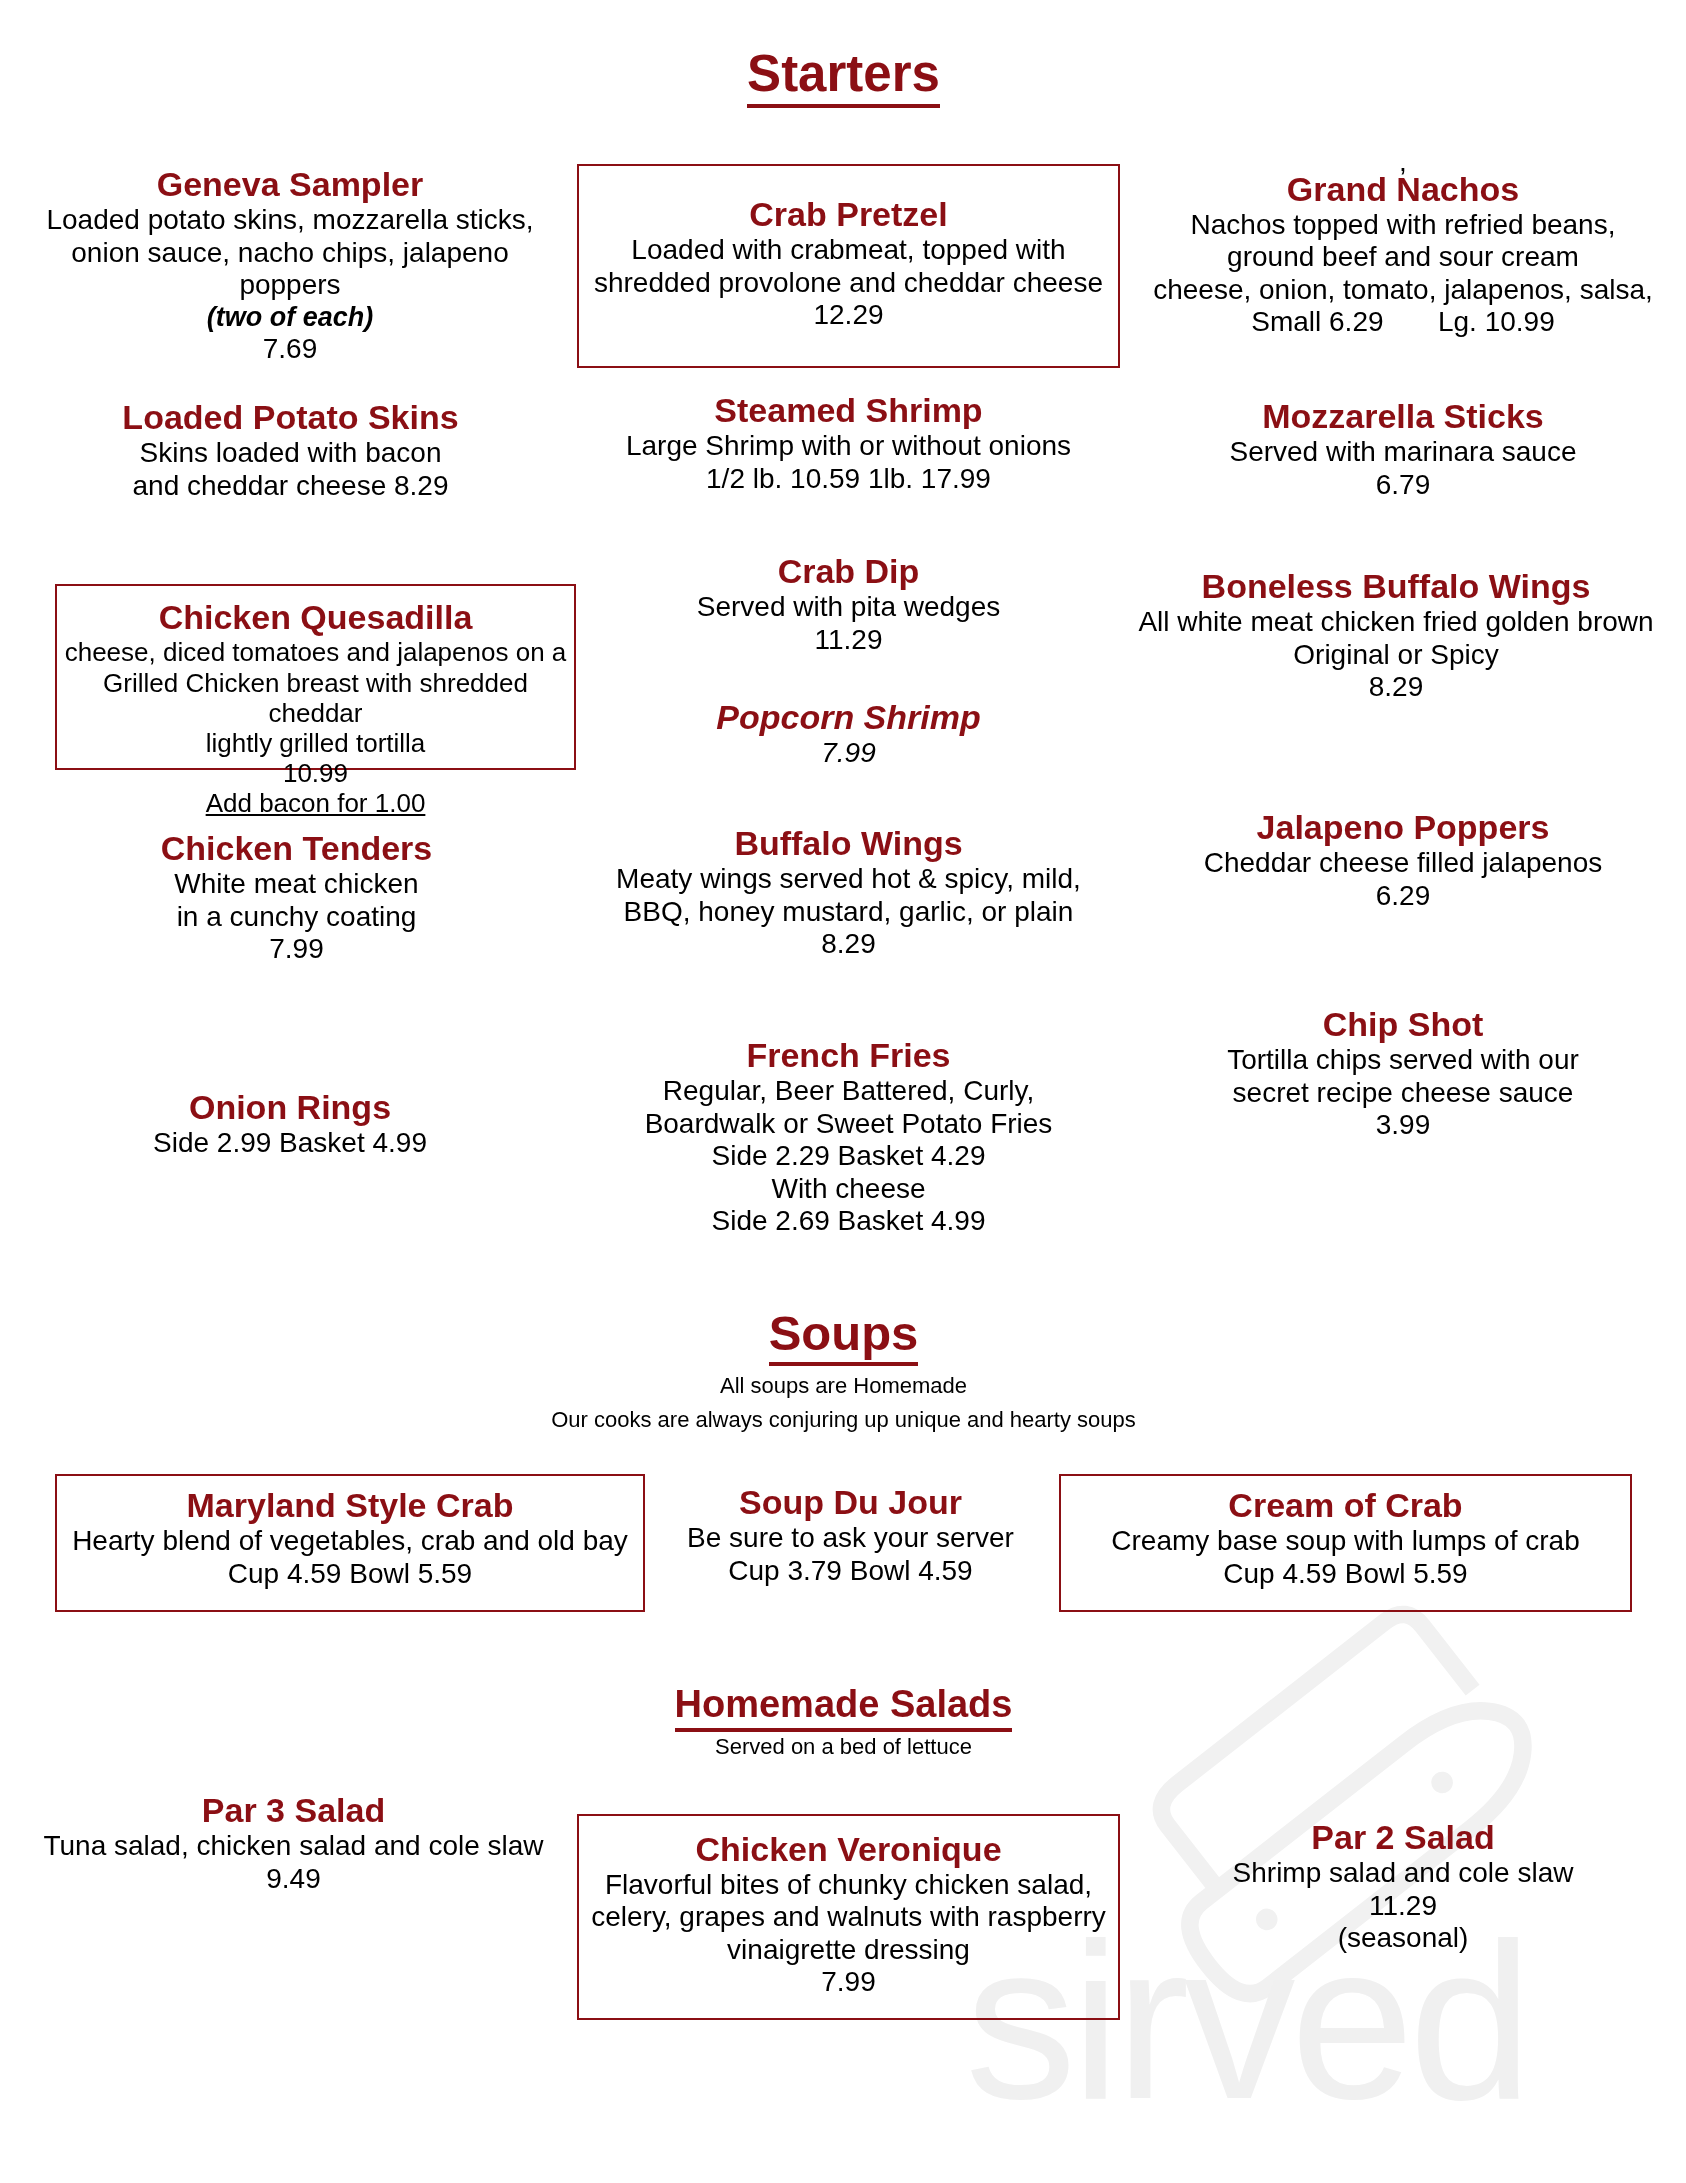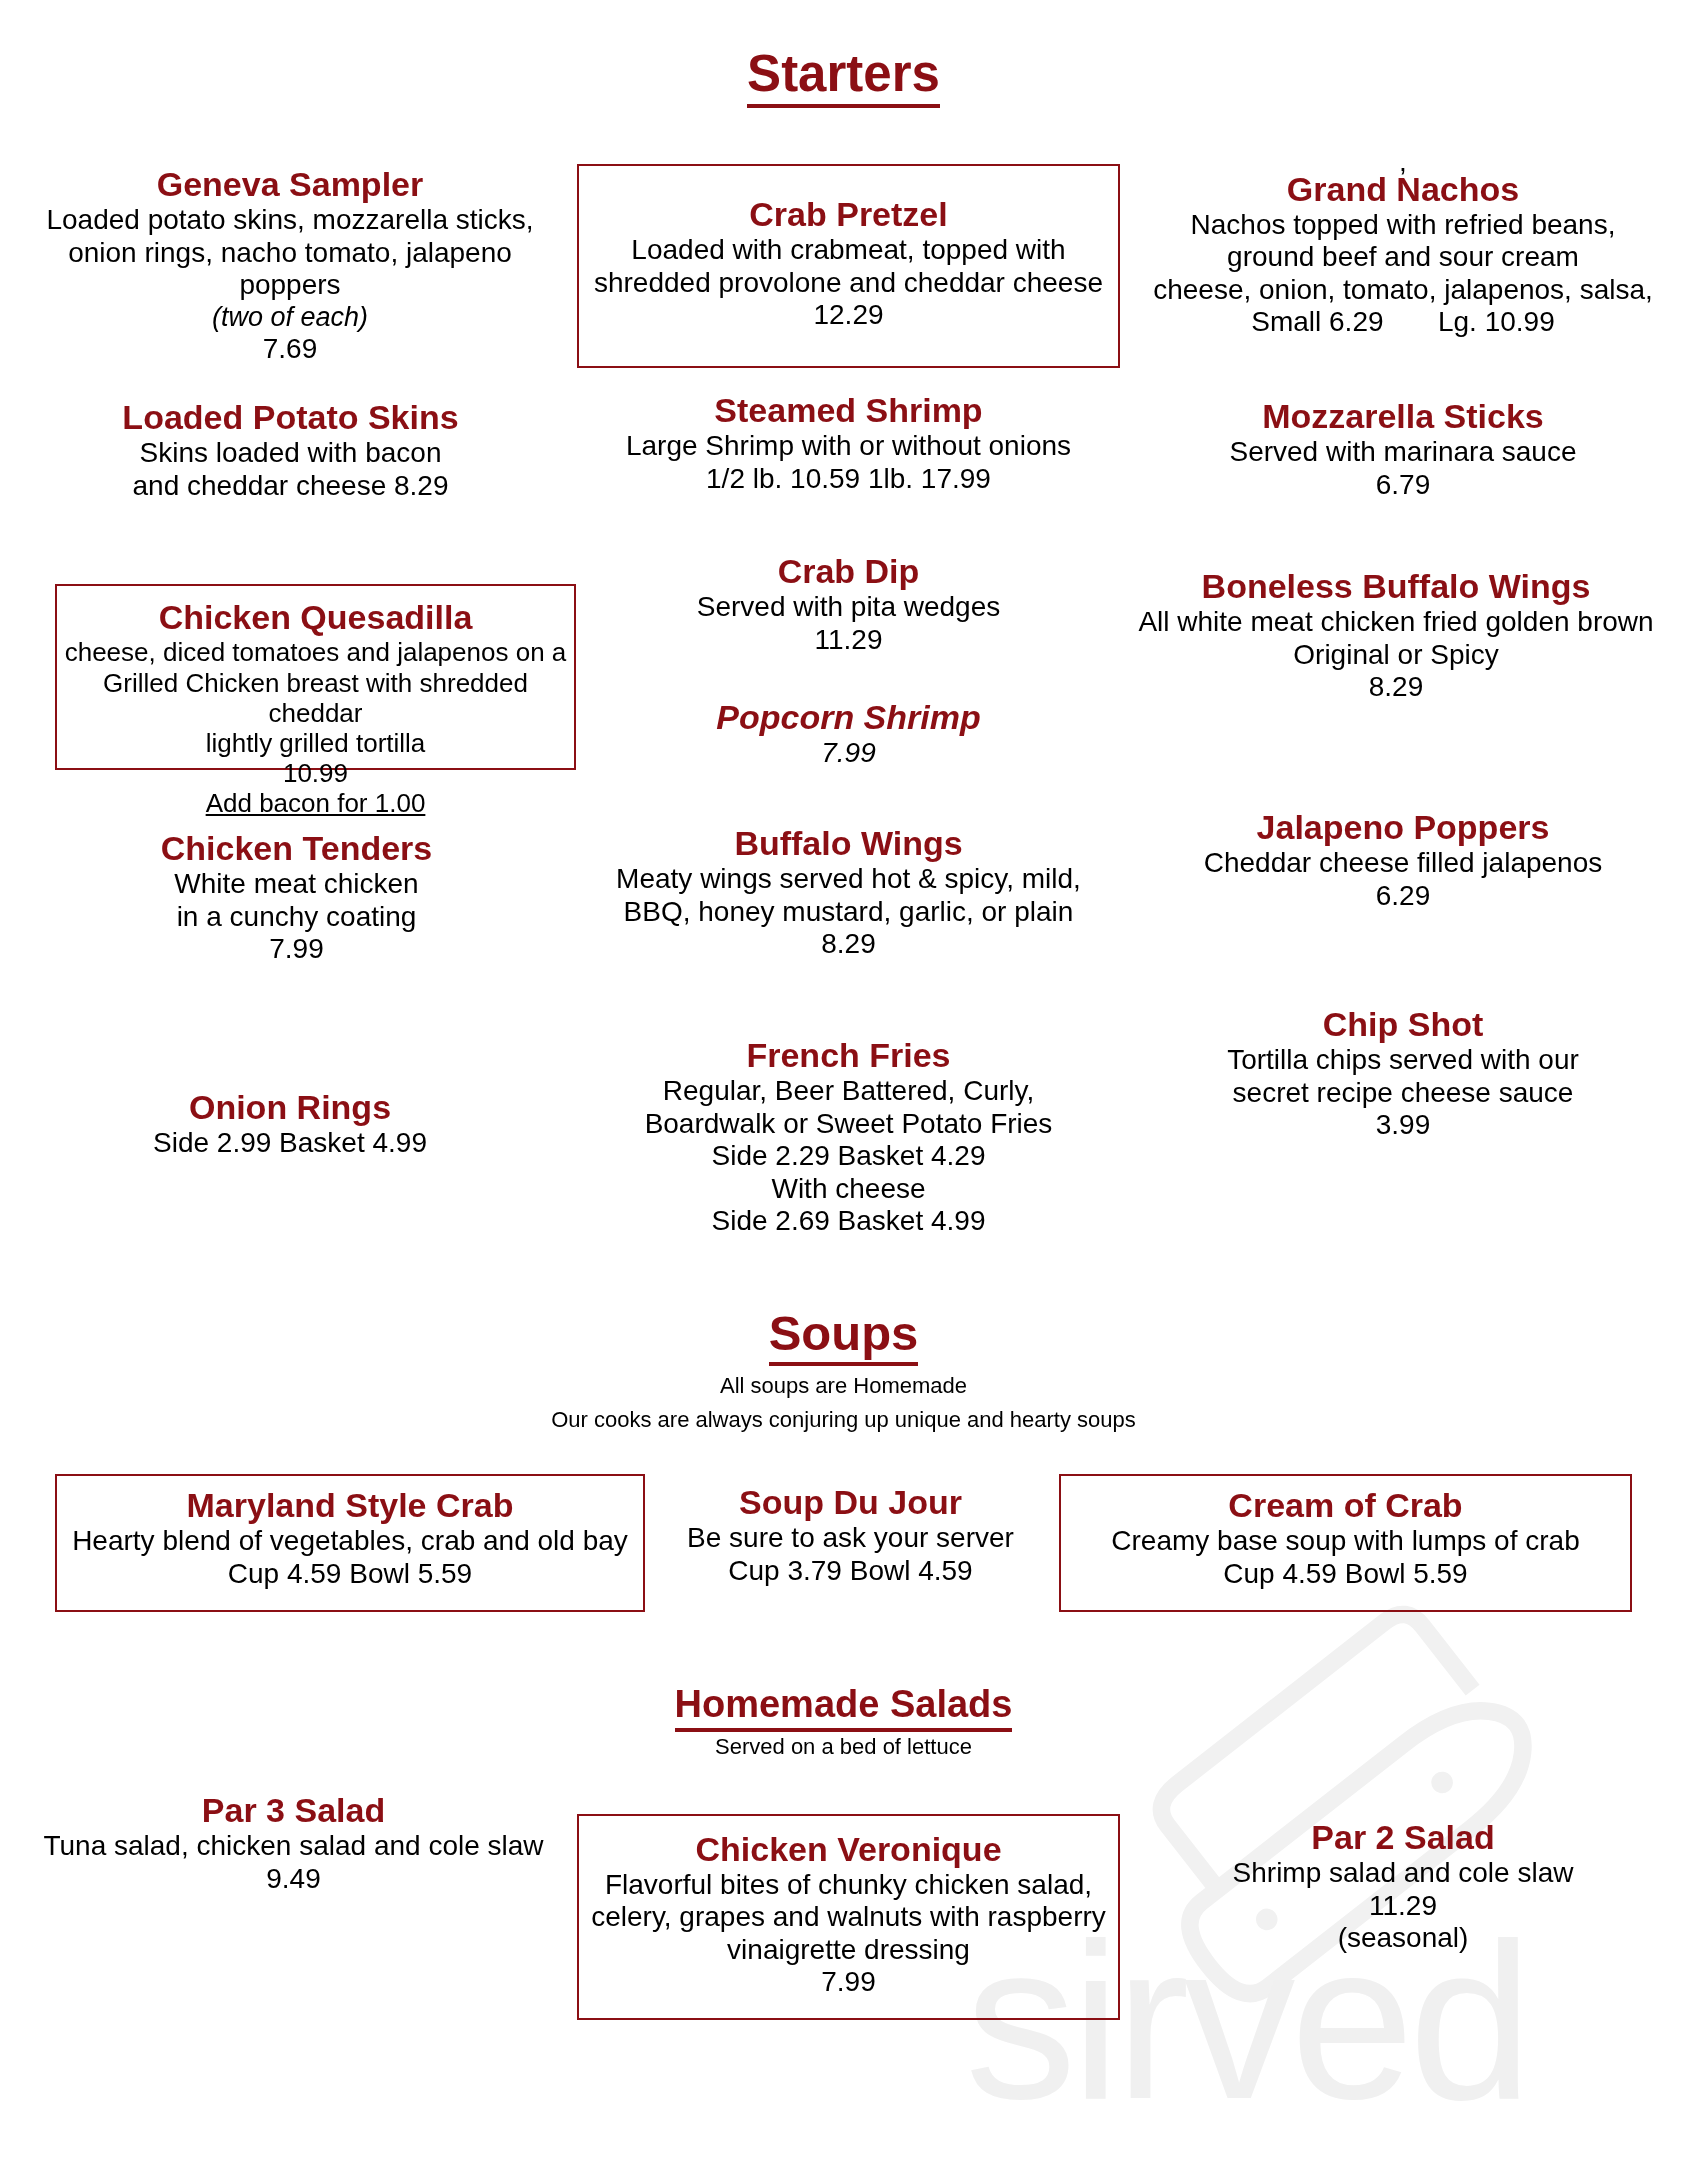--- a/index.html
+++ b/index.html
@@ -91,20 +91,21 @@
     line-height: 1.16;
     color: #000;
     margin: 0;
   }
   .item .note {
     font-size: 27px;
     line-height: 1.16;
     font-style: italic;
     color: #000;
     margin: 0;
+    font-weight: bold;
   }
   .boxed {
     border: 2px solid #8b0f14;
   }
   .pre-comma {
     font-size: 28px;
     line-height: 0.7;
     color: #000;
     margin: 0;
     height: 17.5px;
@@ -129,21 +130,21 @@
 
   <div class="layer">
 
     <div class="section-title" style="position:absolute; left:0; top:47px; width:1687px; font-size:51px;">
       <span class="u">Starters</span>
     </div>
 
     <div class="item" style="left:20px; top:165px; width:540px;">
       <p class="name">Geneva Sampler</p>
       <p class="desc">Loaded potato skins, mozzarella sticks,</p>
-      <p class="desc">onion rings, nacho tomato, jalapeno poppers</p>
+      <p class="desc">onion sauce, nacho chips, jalapeno poppers</p>
       <p class="note">(two of each)</p>
       <p class="price">7.69</p>
     </div>
 
     <div class="item boxed" style="left:577px; top:164px; width:543px; height:204px; padding-top:29px;">
       <p class="name">Crab Pretzel</p>
       <p class="desc">Loaded with crabmeat, topped with</p>
       <p class="desc">shredded provolone and cheddar cheese</p>
       <p class="price">12.29</p>
     </div>

